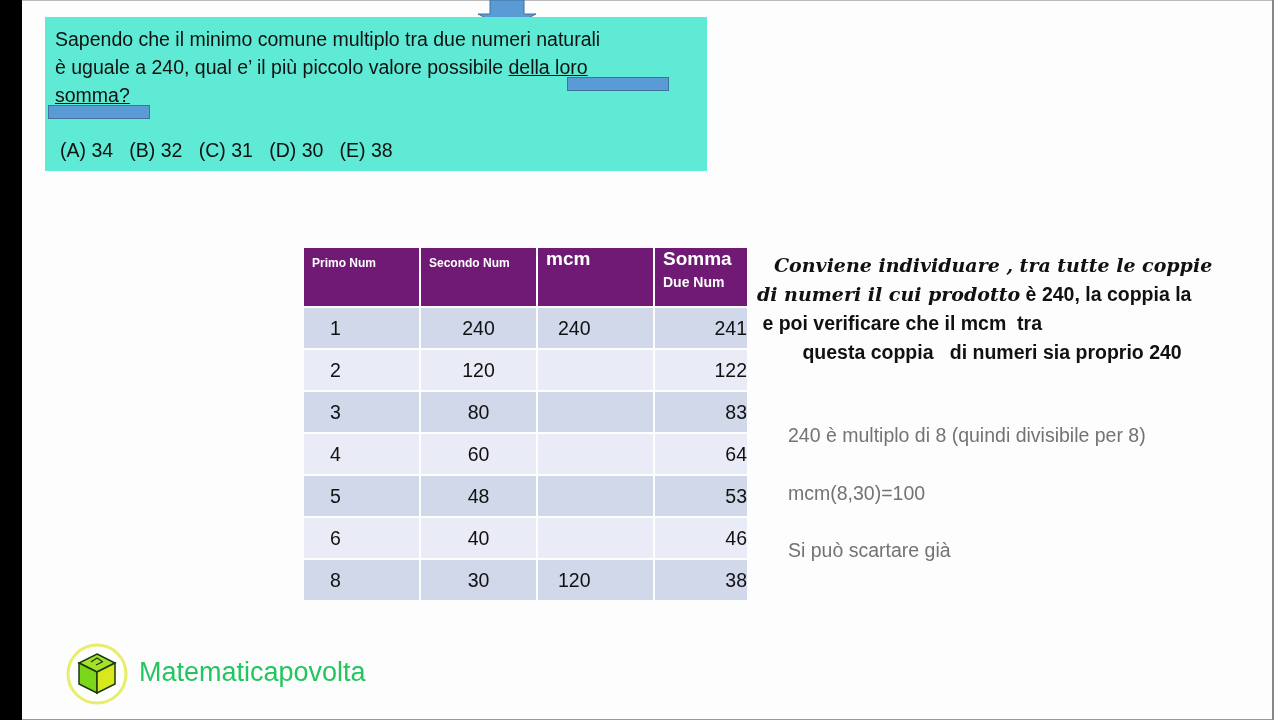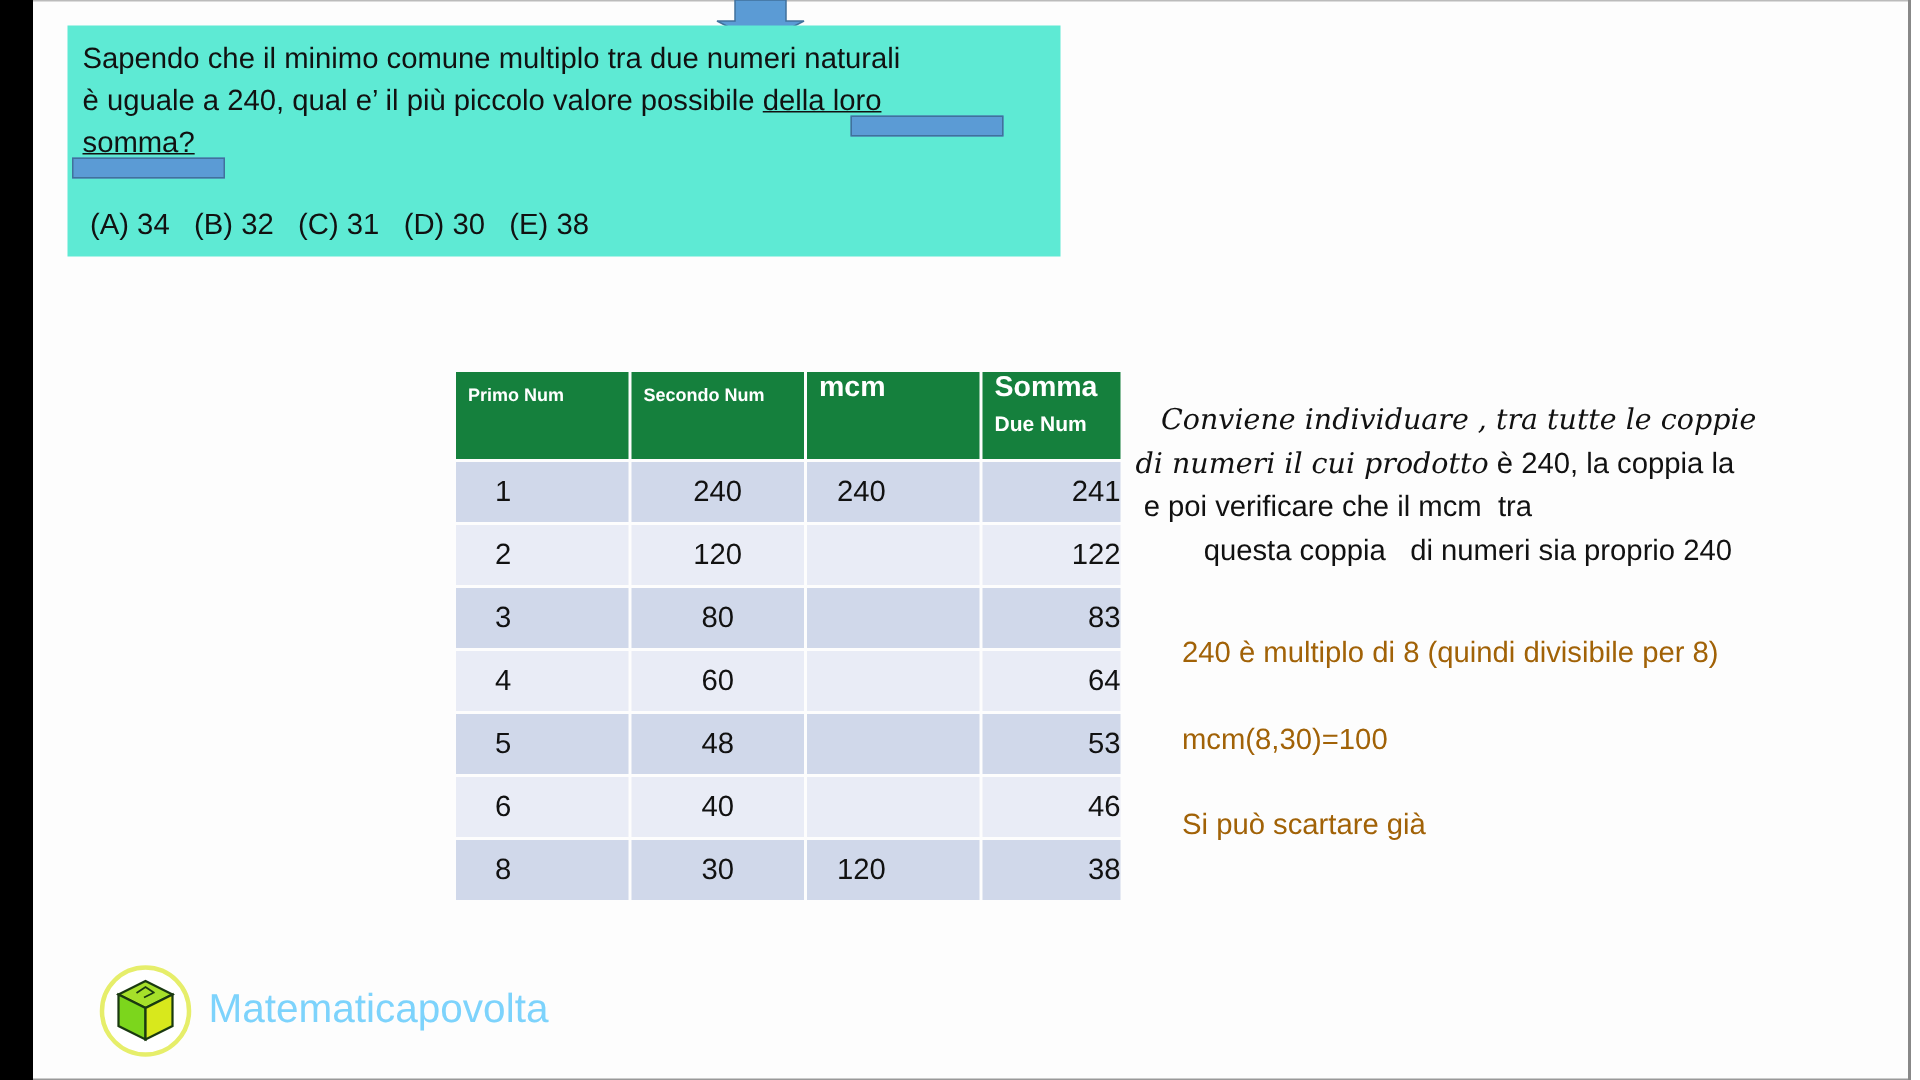--- a/index.html
+++ b/index.html
@@ -6,36 +6,36 @@
   body { width:1280px; height:720px; overflow:hidden; background:#000; position:relative; font-family:"Liberation Sans", sans-serif; }
   .slide { position:absolute; left:22px; top:0; width:1250px; height:718px; background:#fdfdfd; border-top:1px solid #bbb; border-bottom:2px solid #999; }
   .right-edge { position:absolute; left:1272px; top:0; width:8px; height:720px; background:#fff; border-left:2px solid #888; box-sizing:border-box; }
   .arrow { position:absolute; left:476px; top:0; }
   .question { position:absolute; left:45px; top:17px; width:662px; height:154px; background:#5eead4; }
   .q-text { position:absolute; left:10px; top:8px; width:650px; font-size:19.5px; line-height:28px; color:#111; }
   .q-text .ul { text-decoration:underline; }
   .marker { position:absolute; background:#5b9bd5; border:1px solid #41719c; height:12px; }
   .answers { position:absolute; left:15px; top:122px; font-size:19.5px; color:#111; white-space:pre; }
   table.grid { position:absolute; left:302px; top:246px; border-collapse:separate; border-spacing:2px; }
-  table.grid th { background:#15803d; color:#fff; text-align:left; vertical-align:top; padding:5px 8px; font-weight:bold; height:58px; box-sizing:border-box; }
+  table.grid th { background:#701a75; color:#fff; text-align:left; vertical-align:top; padding:5px 8px; font-weight:bold; height:58px; box-sizing:border-box; }
   table.grid th.small { font-size:12px; padding-top:8px; }
   table.grid th.big { font-size:19px; padding-top:0; }
   table.grid th.big .sub { display:block; font-size:14px; margin-top:4px; }
   table.grid td { font-size:19.5px; color:#111; height:40px; padding:0; box-sizing:border-box; }
   table.grid tr.odd td { background:#d0d8ea; }
   table.grid tr.even td { background:#e9ecf6; }
   .c1 { width:115px; padding-left:26px !important; }
   .c2 { width:115px; text-align:center; }
   .c3 { width:115px; padding-left:20px !important; }
   .c4 { width:92px; text-align:right; }
-  .explain { position:absolute; left:757px; top:266px; width:470px; font-size:19.5px; line-height:29px; color:#111; }
+  .explain { position:absolute; left:757px; top:251px; width:470px; font-size:19.5px; line-height:29px; color:#111;font-weight:bold; }
   .explain .it { font-family:"DejaVu Serif", serif; font-style:italic; font-size:19px; }
-  .note { position:absolute; left:788px; font-size:19.5px; color:#a16207; }
+  .note { position:absolute; left:788px; font-size:19.5px; color:#737373; }
   .logo { position:absolute; left:66px; top:643px; width:62px; height:62px; }
-  .brand { position:absolute; left:139px; top:657px; font-size:27px; color:#7dd3fc; }
+  .brand { position:absolute; left:139px; top:657px; font-size:27px; color:#22c55e; }
 </style>
 </head>
 <body>
 
 <div class="slide">
 </div>
 <div class="right-edge"></div>
 
 <svg class="arrow" width="62" height="30">
   <polygon points="14,0 48,0 48,14 60,14 31,29 2,14 14,14" fill="#5b9bd5" stroke="#41719c" stroke-width="1"></polygon>

